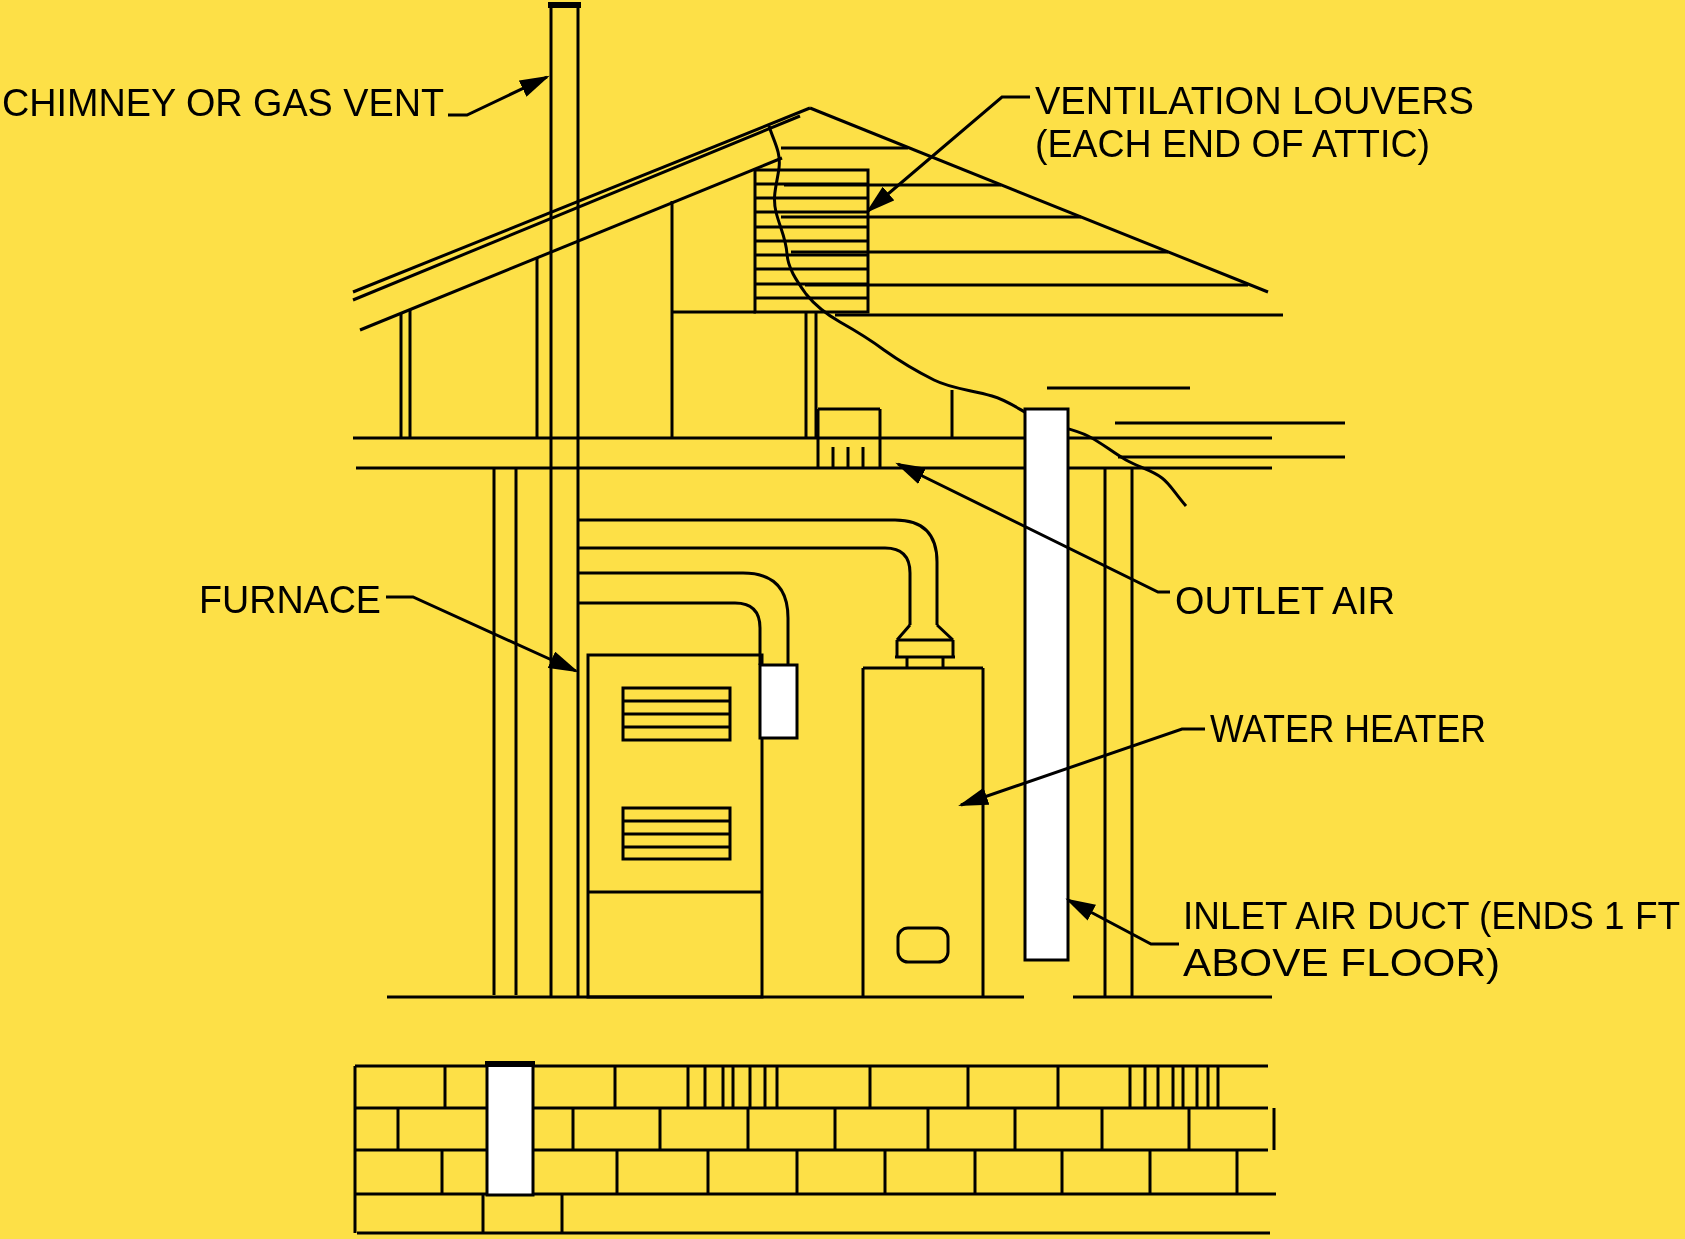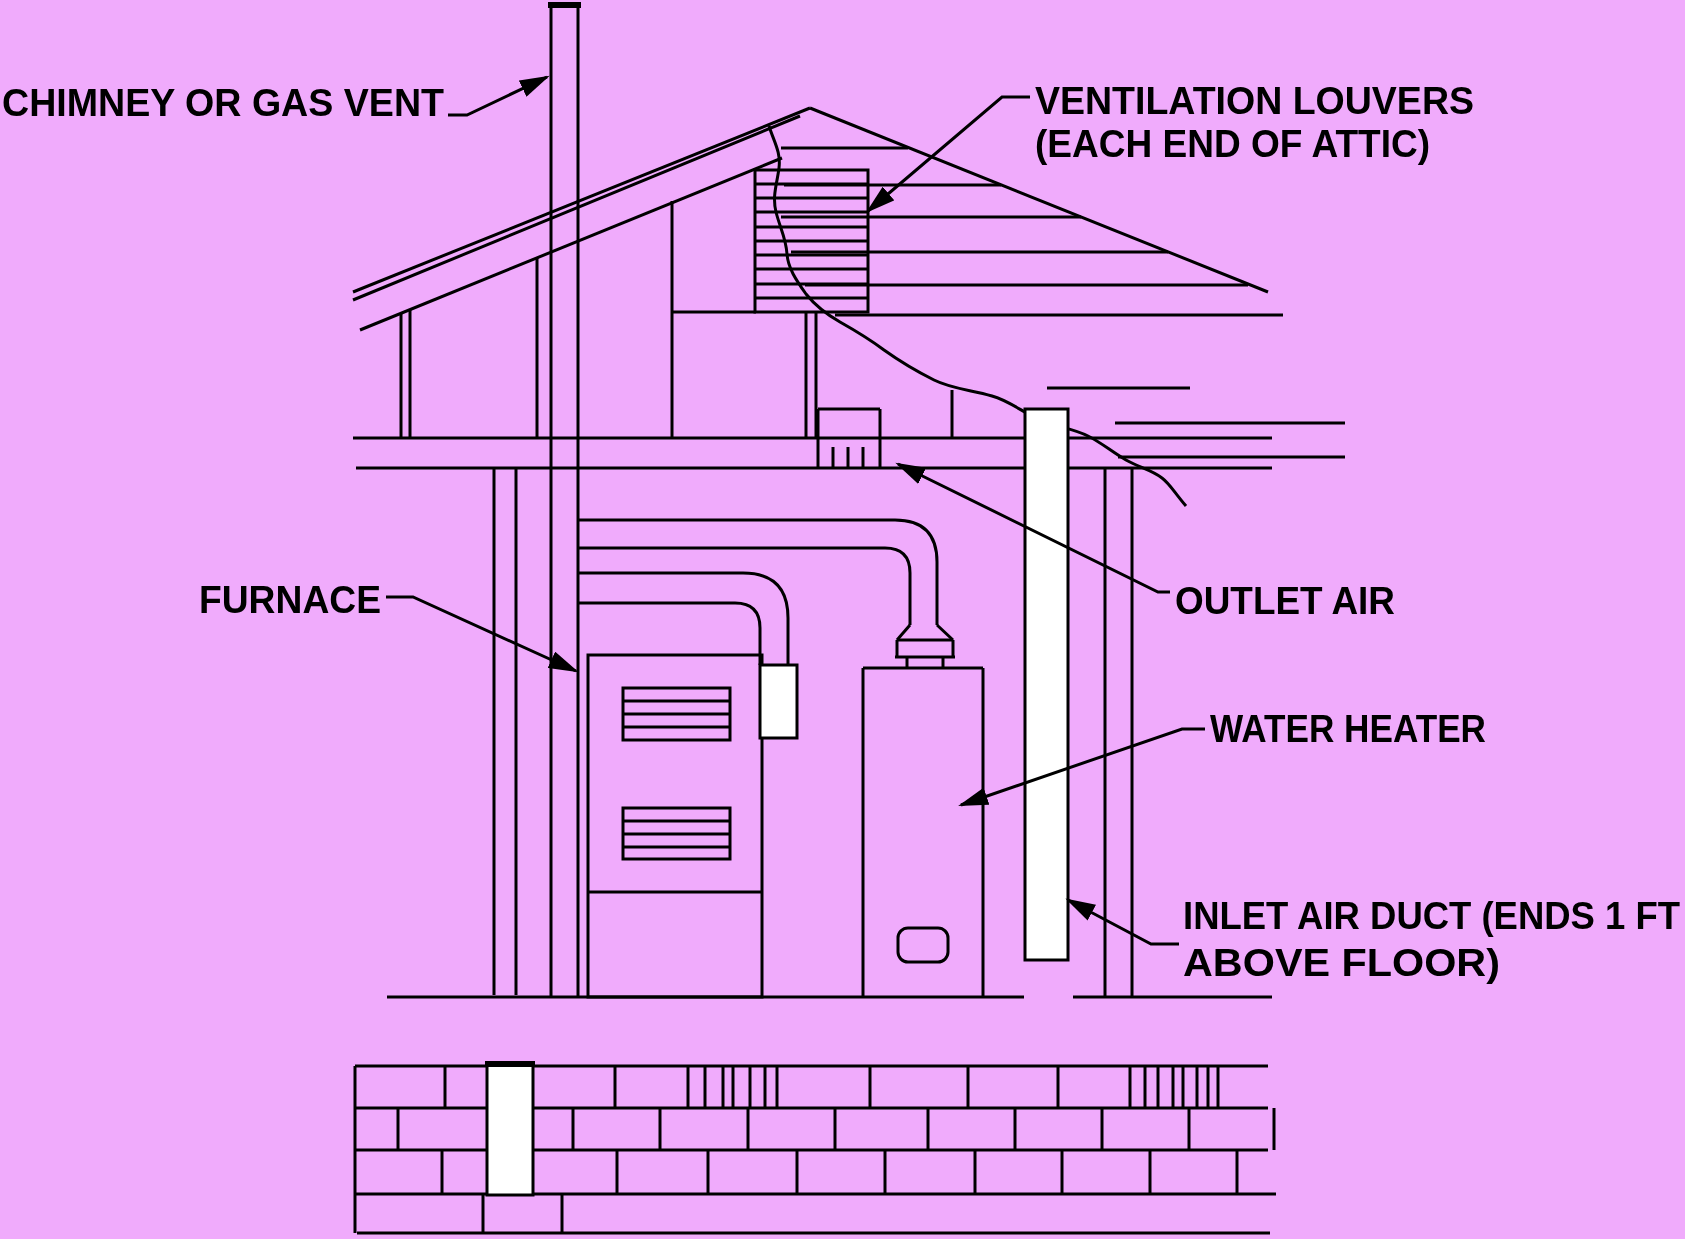--- a/index.html
+++ b/index.html
@@ -4,23 +4,22 @@
 <style>
   html, body {
     margin: 0;
     padding: 0;
     background: #ffffff;
   }
   #canvas {
     position: relative;
     width: 1685px;
     height: 1239px;
-    background: #f0abfc;
+    background: #fde047;
     font-family: "Liberation Sans", sans-serif;
-    font-weight: bold;
   }
   svg { display: block; }
   svg * { vector-effect: none; }
   .ln {
     stroke: #000000;
     stroke-width: 3;
     fill: none;
   }
   .thick { stroke-width: 6; }
   .whitefill { fill: #ffffff; stroke: #000000; stroke-width: 3; }

